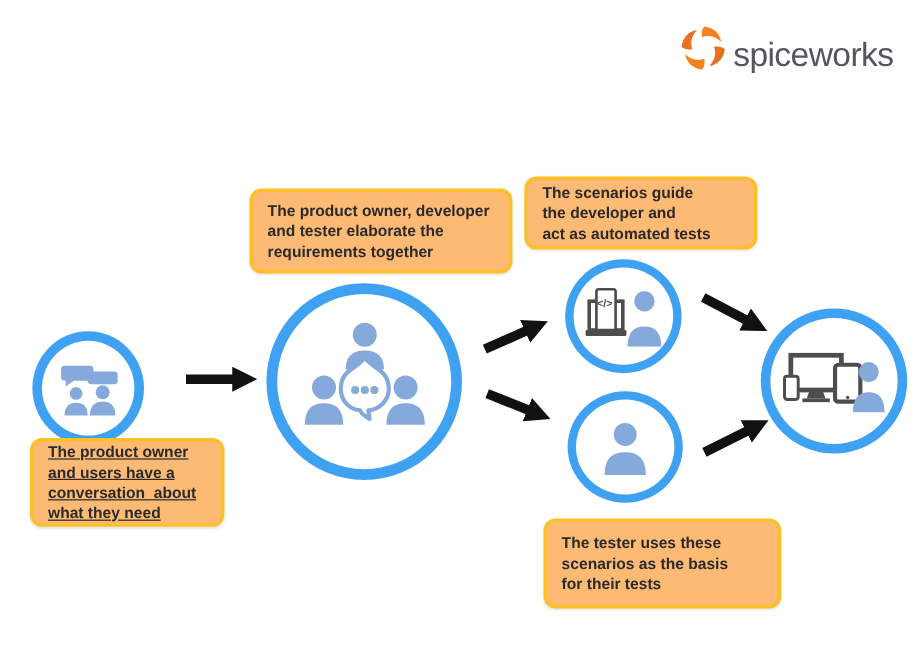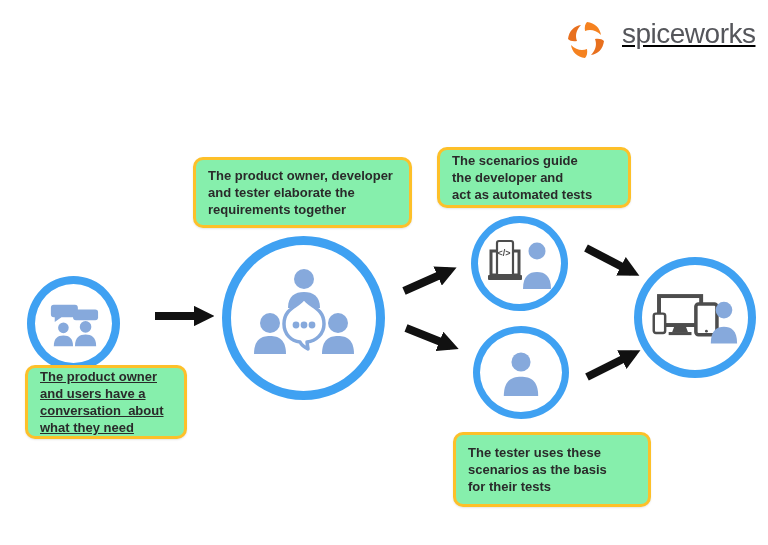--- a/index.html
+++ b/index.html
@@ -1,21 +1,21 @@
 <!DOCTYPE html>
 <html><head>
 <meta charset="utf-8">
 <style>
   html,body{margin:0;padding:0;background:#fff;}
   .canvas{
     position:relative;width:768px;height:545px;background:#ffffff;overflow:hidden;
     font-family:"Liberation Sans", sans-serif;
   }
   
-  .brand{position:absolute;top:20px;left:566px;display:flex;align-items:flex-start;gap:16px;text-decoration:underline;}
+  .brand{position:absolute;top:20px;left:566px;display:flex;align-items:flex-end;gap:5px;}
   .brand svg{display:block;}
   .brand-name{font-size:28px;font-weight:500;color:#55565b;letter-spacing:-0.5px;line-height:1;}
   
   .page-title{
     position:absolute;top:86px;left:0;width:768px;text-align:center;margin:0;
     font-size:24px;font-weight:800;color:#1d1d1d;letter-spacing:0.6px;
   }
   
   .arrows{position:absolute;left:0;top:0;pointer-events:none;}
   
@@ -24,27 +24,27 @@
     box-sizing:border-box;display:flex;align-items:center;justify-content:center;
   }
   .step svg{display:block;}
   #step-conversation{left:27px;top:276px;width:93px;height:95px;}
   #step-discussion{left:222px;top:236px;width:163px;height:164px;border-width:9px;}
   #step-developer{left:471px;top:216px;width:97px;height:95px;border-width:7px;}
   #step-tester{left:473px;top:326px;width:96px;height:93px;border-width:7px;}
   #step-delivery{left:634px;top:257px;width:122px;height:121px;}
   
   .note{
-    position:absolute;box-sizing:border-box;background:#86efac;
+    position:absolute;box-sizing:border-box;background:#fdba74;
     border:3.5px solid #fdc029;border-radius:10px;
     display:flex;align-items:center;padding:6px 12px;
     font-size:13px;font-weight:600;color:#2a2a2a;line-height:1.32;
     white-space:pre-wrap;box-shadow:0 1px 2px rgba(0,0,0,0.10);
   }
-  #note-elaborate{left:193px;top:157px;width:219px;height:71px;}
+  #note-elaborate{left:208px;top:157px;width:219px;height:71px;}
   #note-guide{left:437px;top:147px;width:194px;height:61px;}
   #note-conversation{left:25px;top:365px;width:162px;height:74px;text-decoration:underline;}
   #note-define{left:209px;top:409px;width:223px;height:53px;}
   #note-tester{left:453px;top:432px;width:198px;height:75px;}
 </style>
 </head>
 <body>
 
 <div class="canvas">
 

